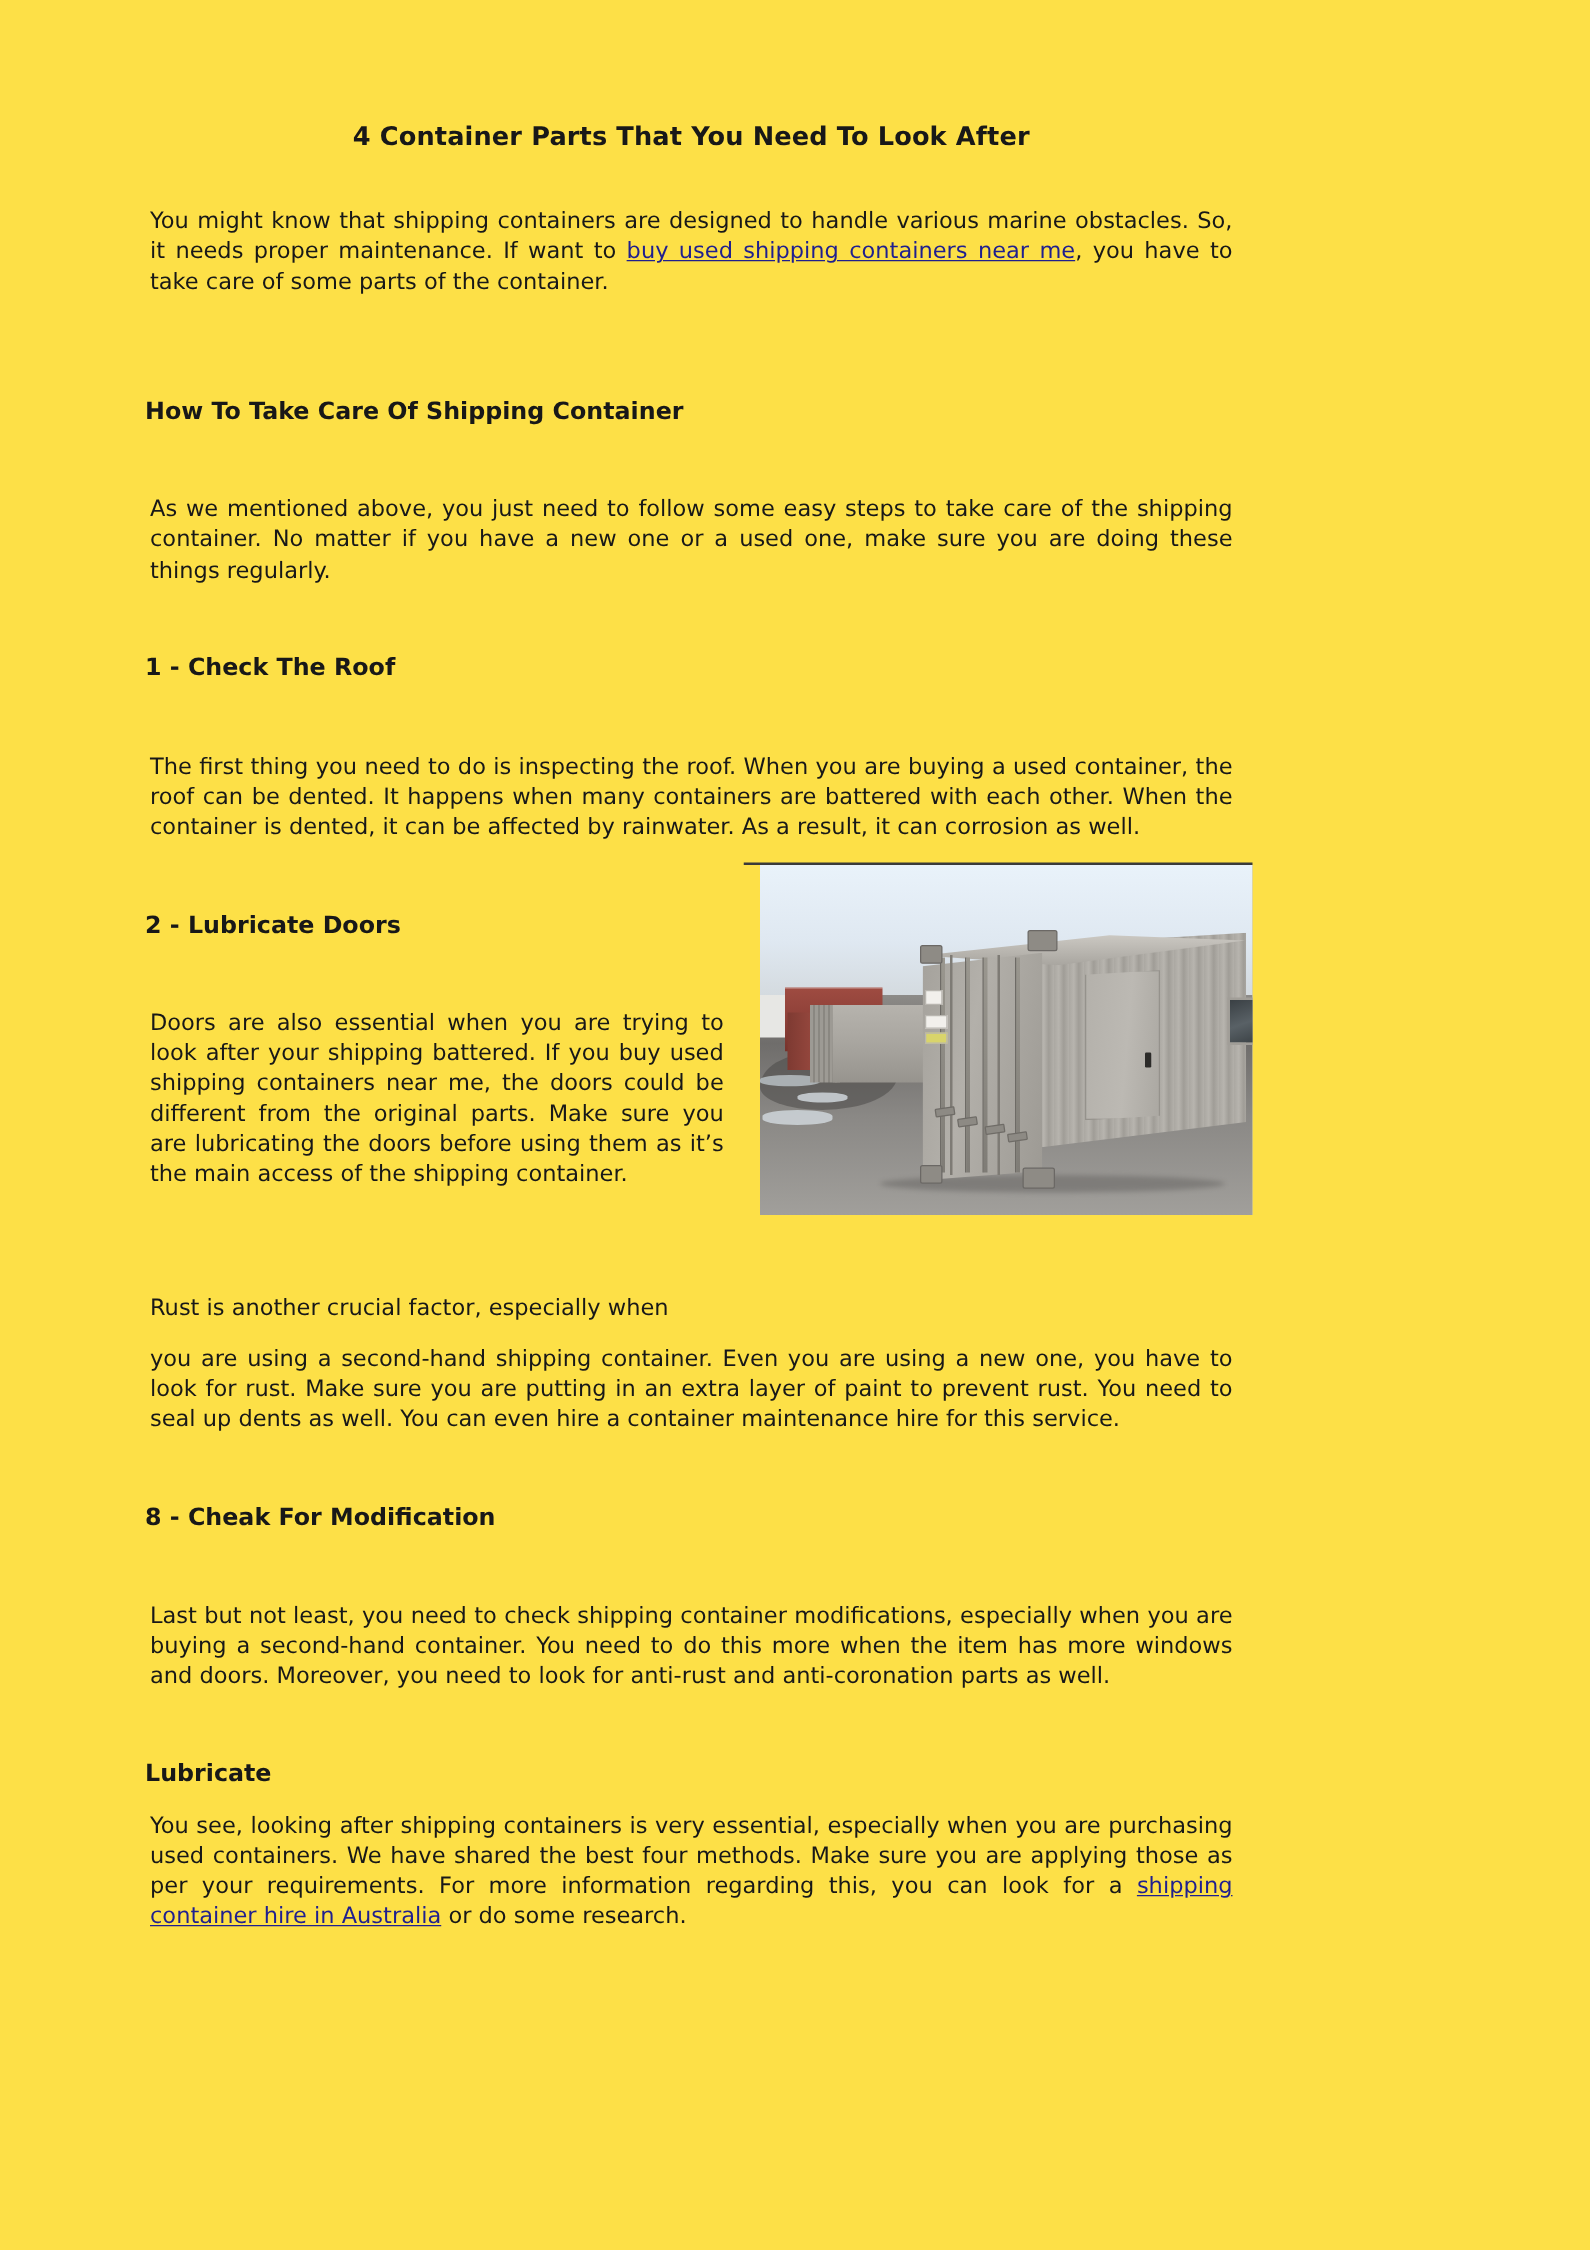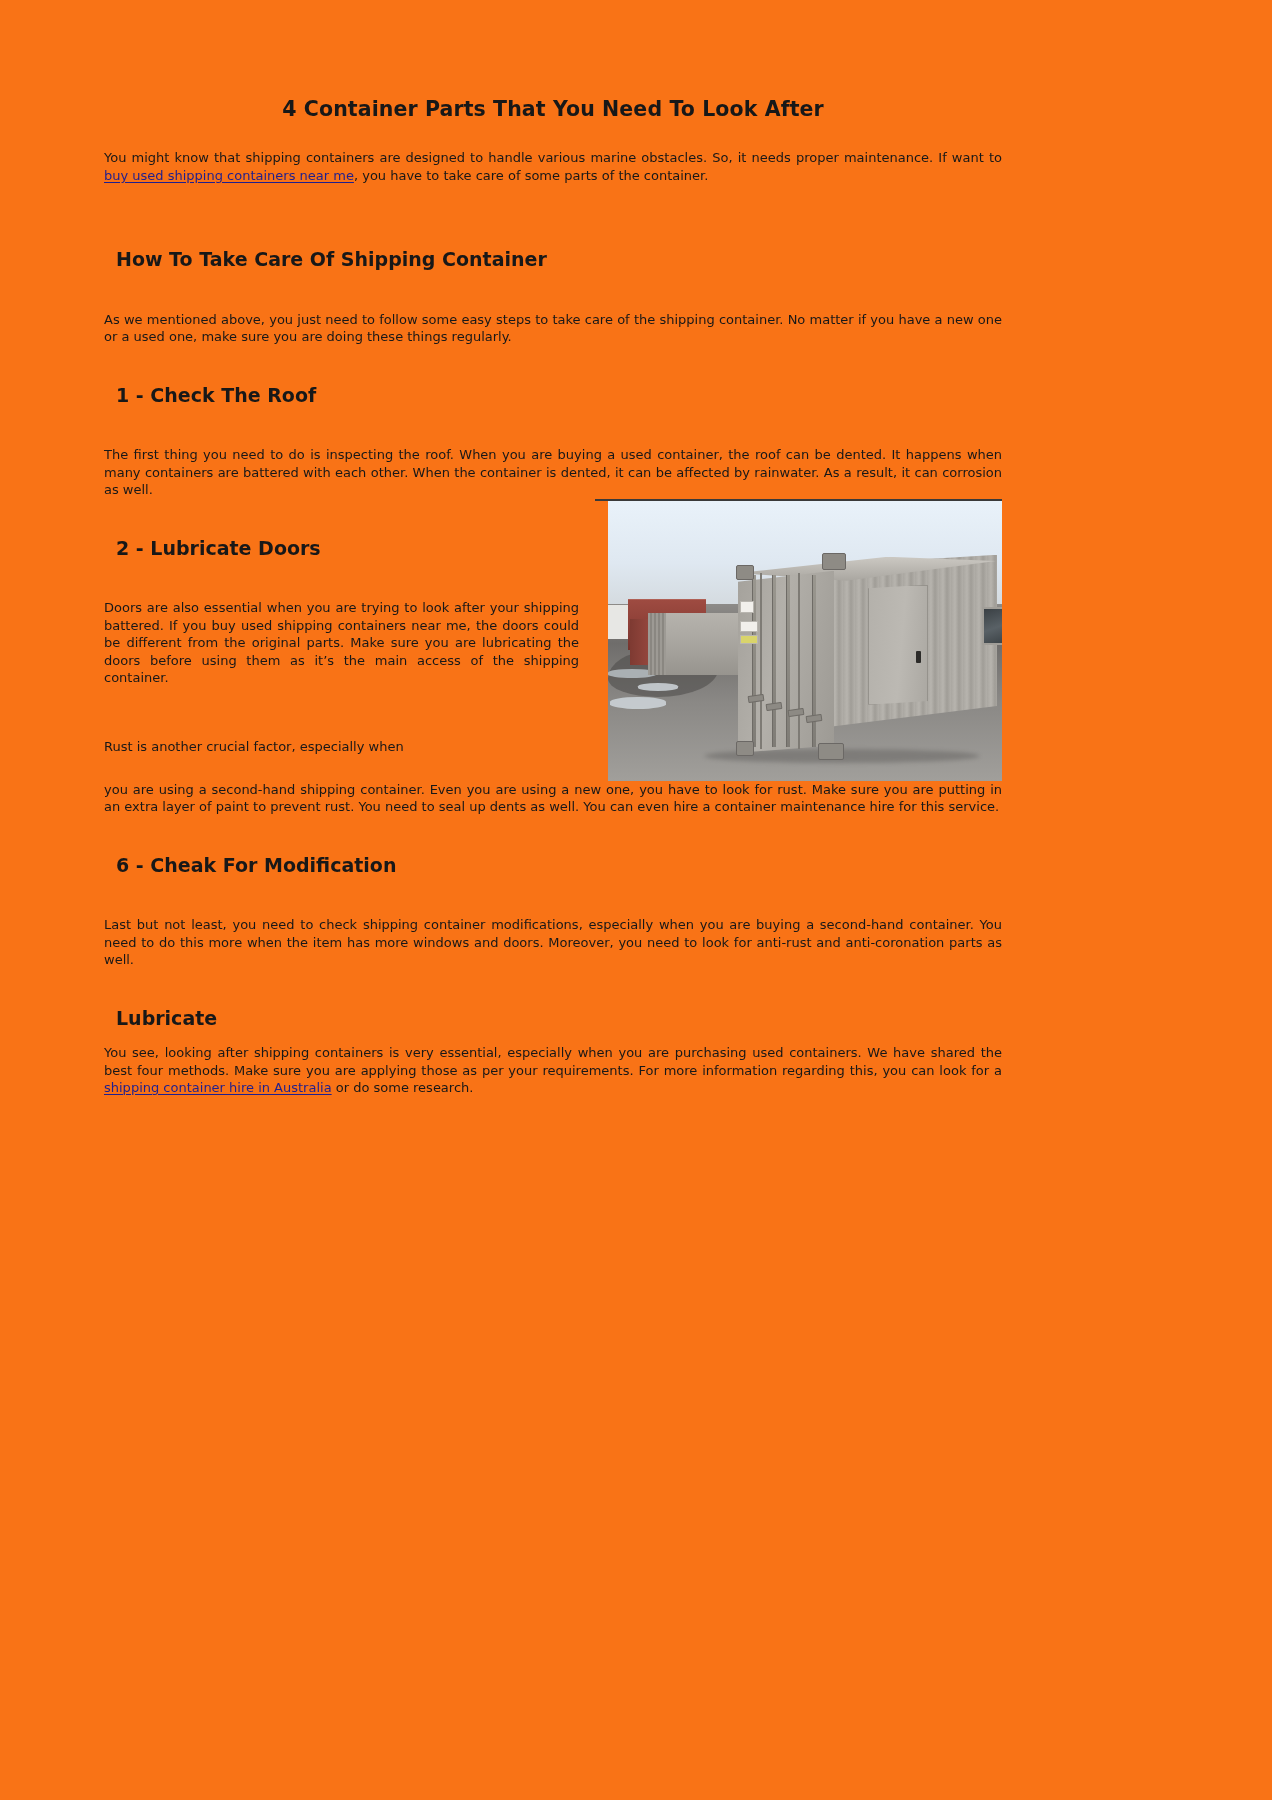--- a/index.html
+++ b/index.html
@@ -4,21 +4,21 @@
 <style>
   html, body {
     margin: 0;
     padding: 0;
     background: #c8c8c8;
   }
   .page {
     position: relative;
     width: 1272px;
     height: 1800px;
-    background: #f97316;
+    background: #fde047;
     overflow: hidden;
     font-family: "DejaVu Sans", sans-serif;
     color: #181818;
     box-sizing: border-box;
   }
   .content {
     position: absolute;
     left: 104px;
     top: 96px;
     width: 898px;
@@ -26,25 +26,25 @@
   h1.doc-title {
     font-size: 20.5px;
     font-weight: bold;
     text-align: center;
     margin: 0 0 0 0;
     padding: 0;
     line-height: 1.35;
     letter-spacing: 0.1px;
   }
   p.body-para {
-    font-size: 13px;
+    font-size: 18px;
     line-height: 1.345;
     text-align: justify;
     text-justify: inter-word;
-    margin: 0;
+    margin: 16px;
     padding: 0;
     -webkit-hyphens: none;
     hyphens: none;
   }
   h2.sec-heading {
     font-size: 19px;
     font-weight: bold;
     line-height: 1.345;
     margin: 12px;
     padding: 0;
@@ -313,21 +313,21 @@
     <div class="spacer-line"></div>
 
     <p class="body-para" style="text-align:left;">Rust is another crucial factor, especially when</p>
 
     <div class="clearfix"></div>
 
     <p class="body-para">you are using a second-hand shipping container. Even you are using a new one, you have to look for rust. Make sure you are putting in an extra layer of paint to prevent rust. You need to seal up dents as well. You can even hire a container maintenance hire for this service.</p>
 
     <div class="spacer-line"></div>
 
-    <h2 class="sec-heading">6 - Cheak For Modification</h2>
+    <h2 class="sec-heading">8 - Cheak For Modification</h2>
 
     <div class="spacer-line"></div>
 
     <p class="body-para">Last but not least, you need to check shipping container modifications, especially when you are buying a second-hand container. You need to do this more when the item has more windows and doors. Moreover, you need to look for anti-rust and anti-coronation parts as well.</p>
 
     <div class="spacer-line"></div>
 
     <h2 class="sec-heading">Lubricate</h2>
 
     <p class="body-para"><span>You see, looking after shipping containers is very essential, especially when you are purchasing used containers. We have shared the best four methods. Make sure you are applying those as per your requirements. For more information regarding this, you can look for a </span><a class="doclink" href="#">shipping container hire in Australia</a><span> or do some research.</span></p>

